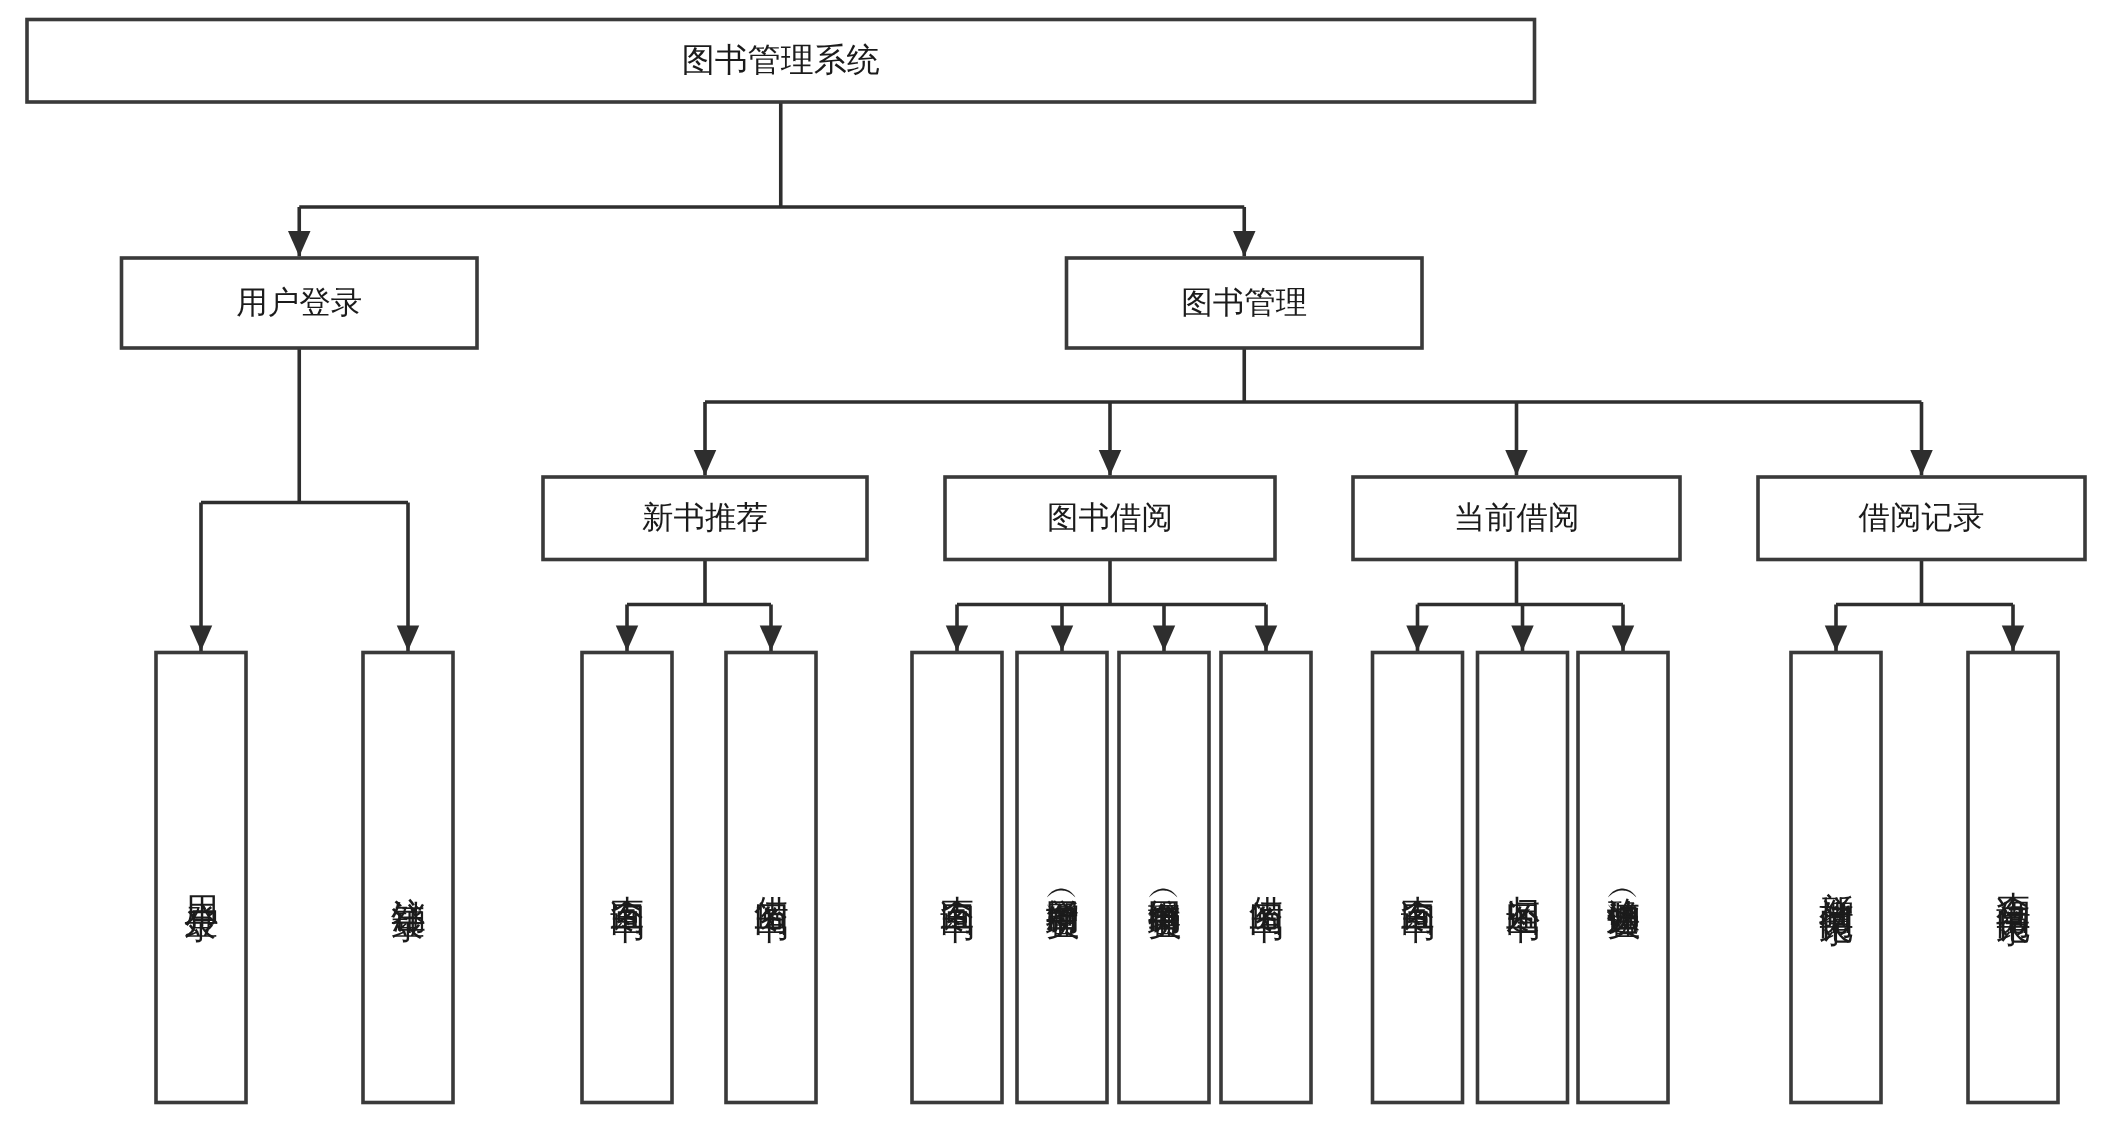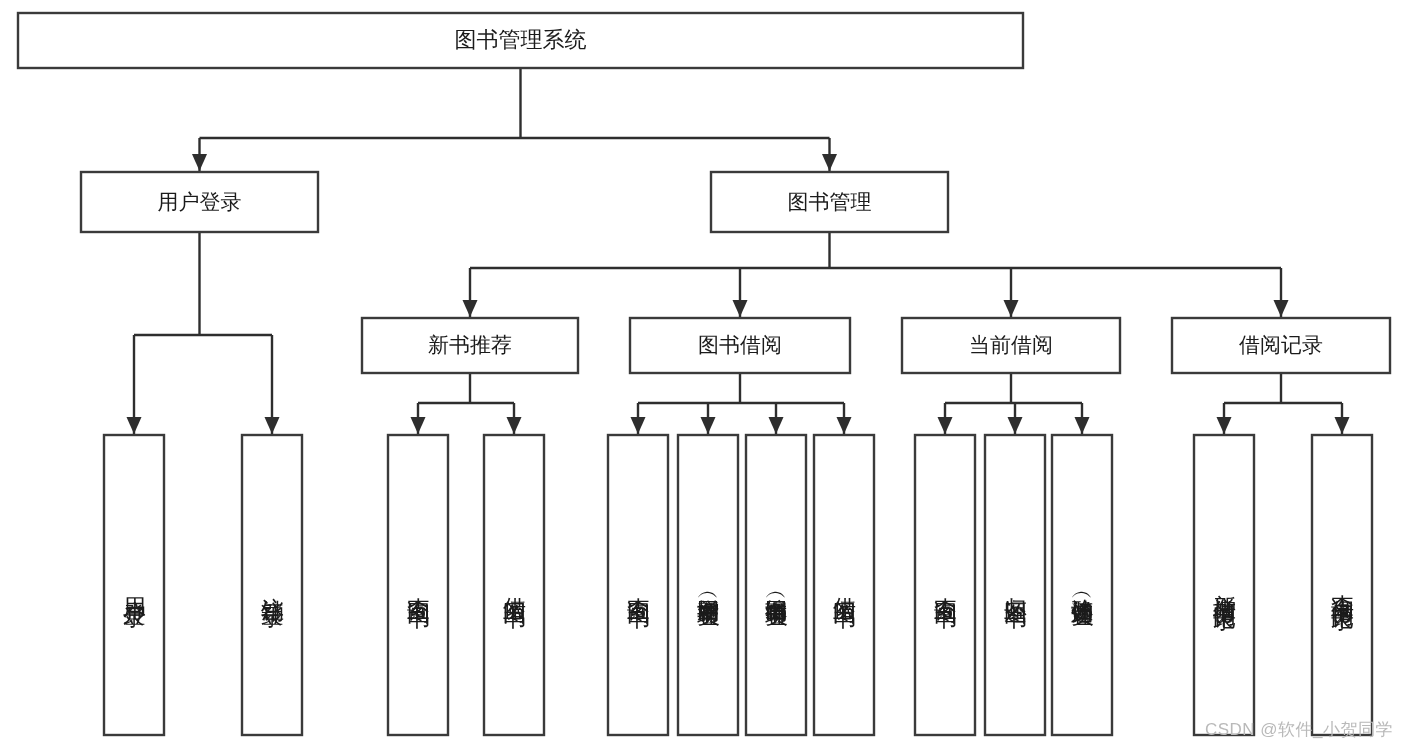--- a/index.html
+++ b/index.html
@@ -214,14 +214,13 @@
         <span class="vlabel-text" style="font-size: 22px; letter-spacing: 1px;">确认归还（管理员）</span>
       </div>
       <div class="vlabel-wrap" style="left: 1194px; top: 435px; width: 60px; height: 300px;">
         <span class="vlabel-text">新增借阅记录</span>
       </div>
       <div class="vlabel-wrap" style="left: 1312px; top: 435px; width: 60px; height: 300px;">
         <span class="vlabel-text">查询借阅记录</span>
       </div>
     </div>
 
-  <div id="watermark">CSDN @软件_小贺同学</div>
 </div>
 
 </body></html>

